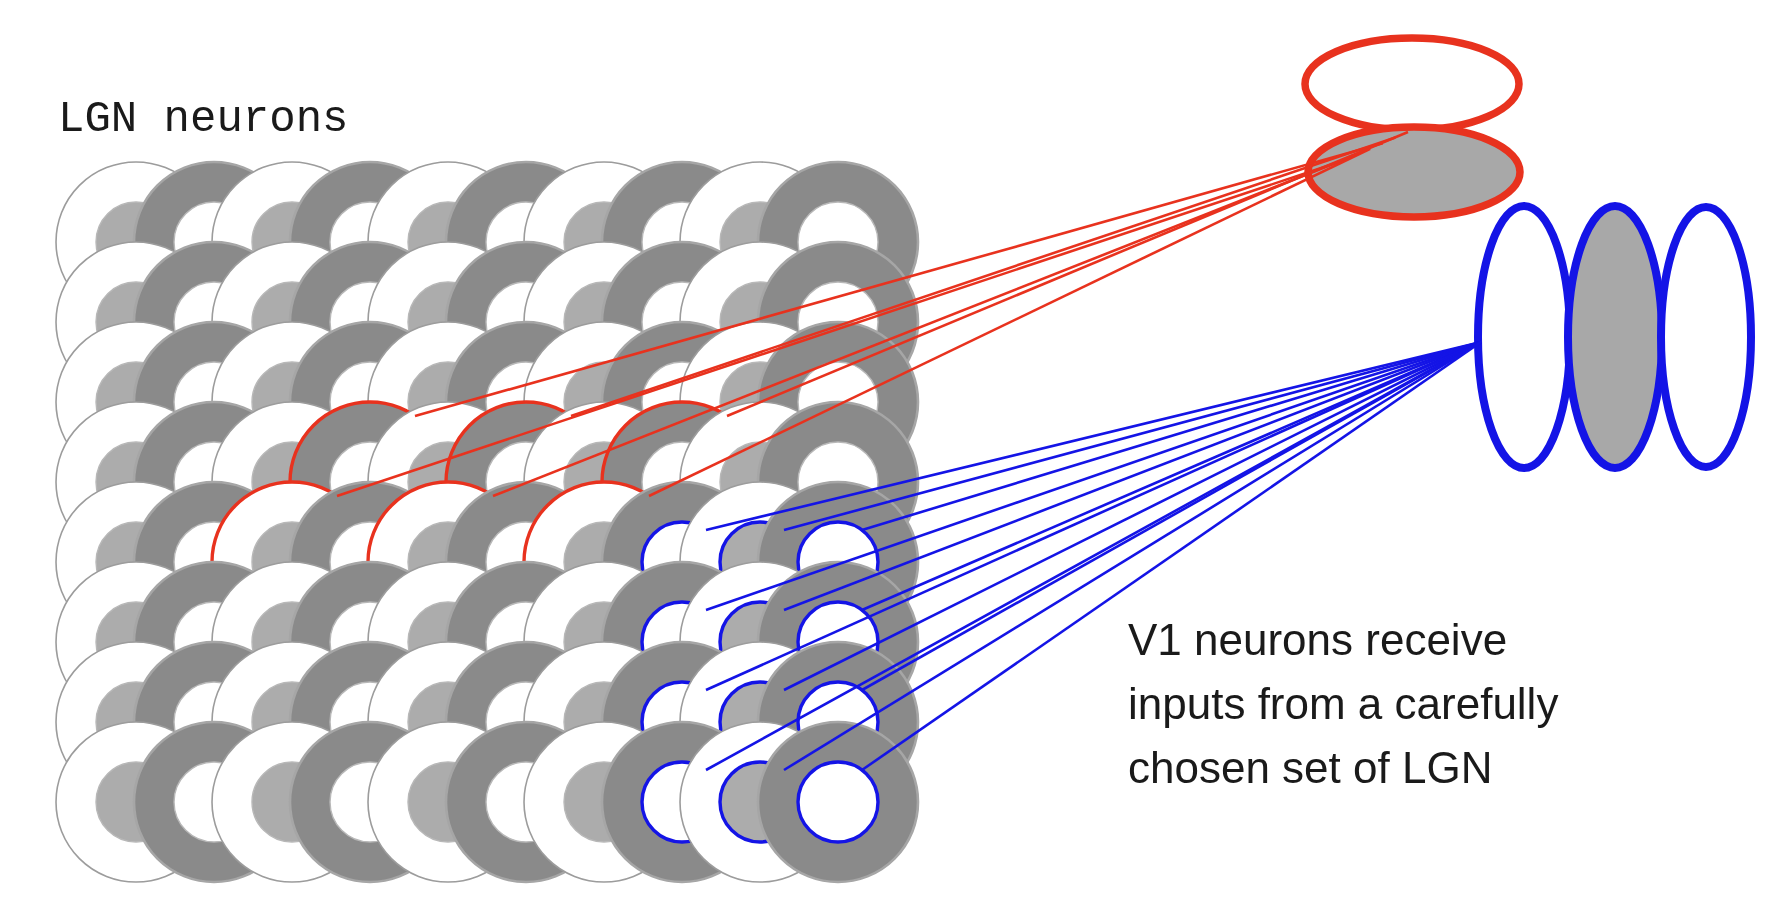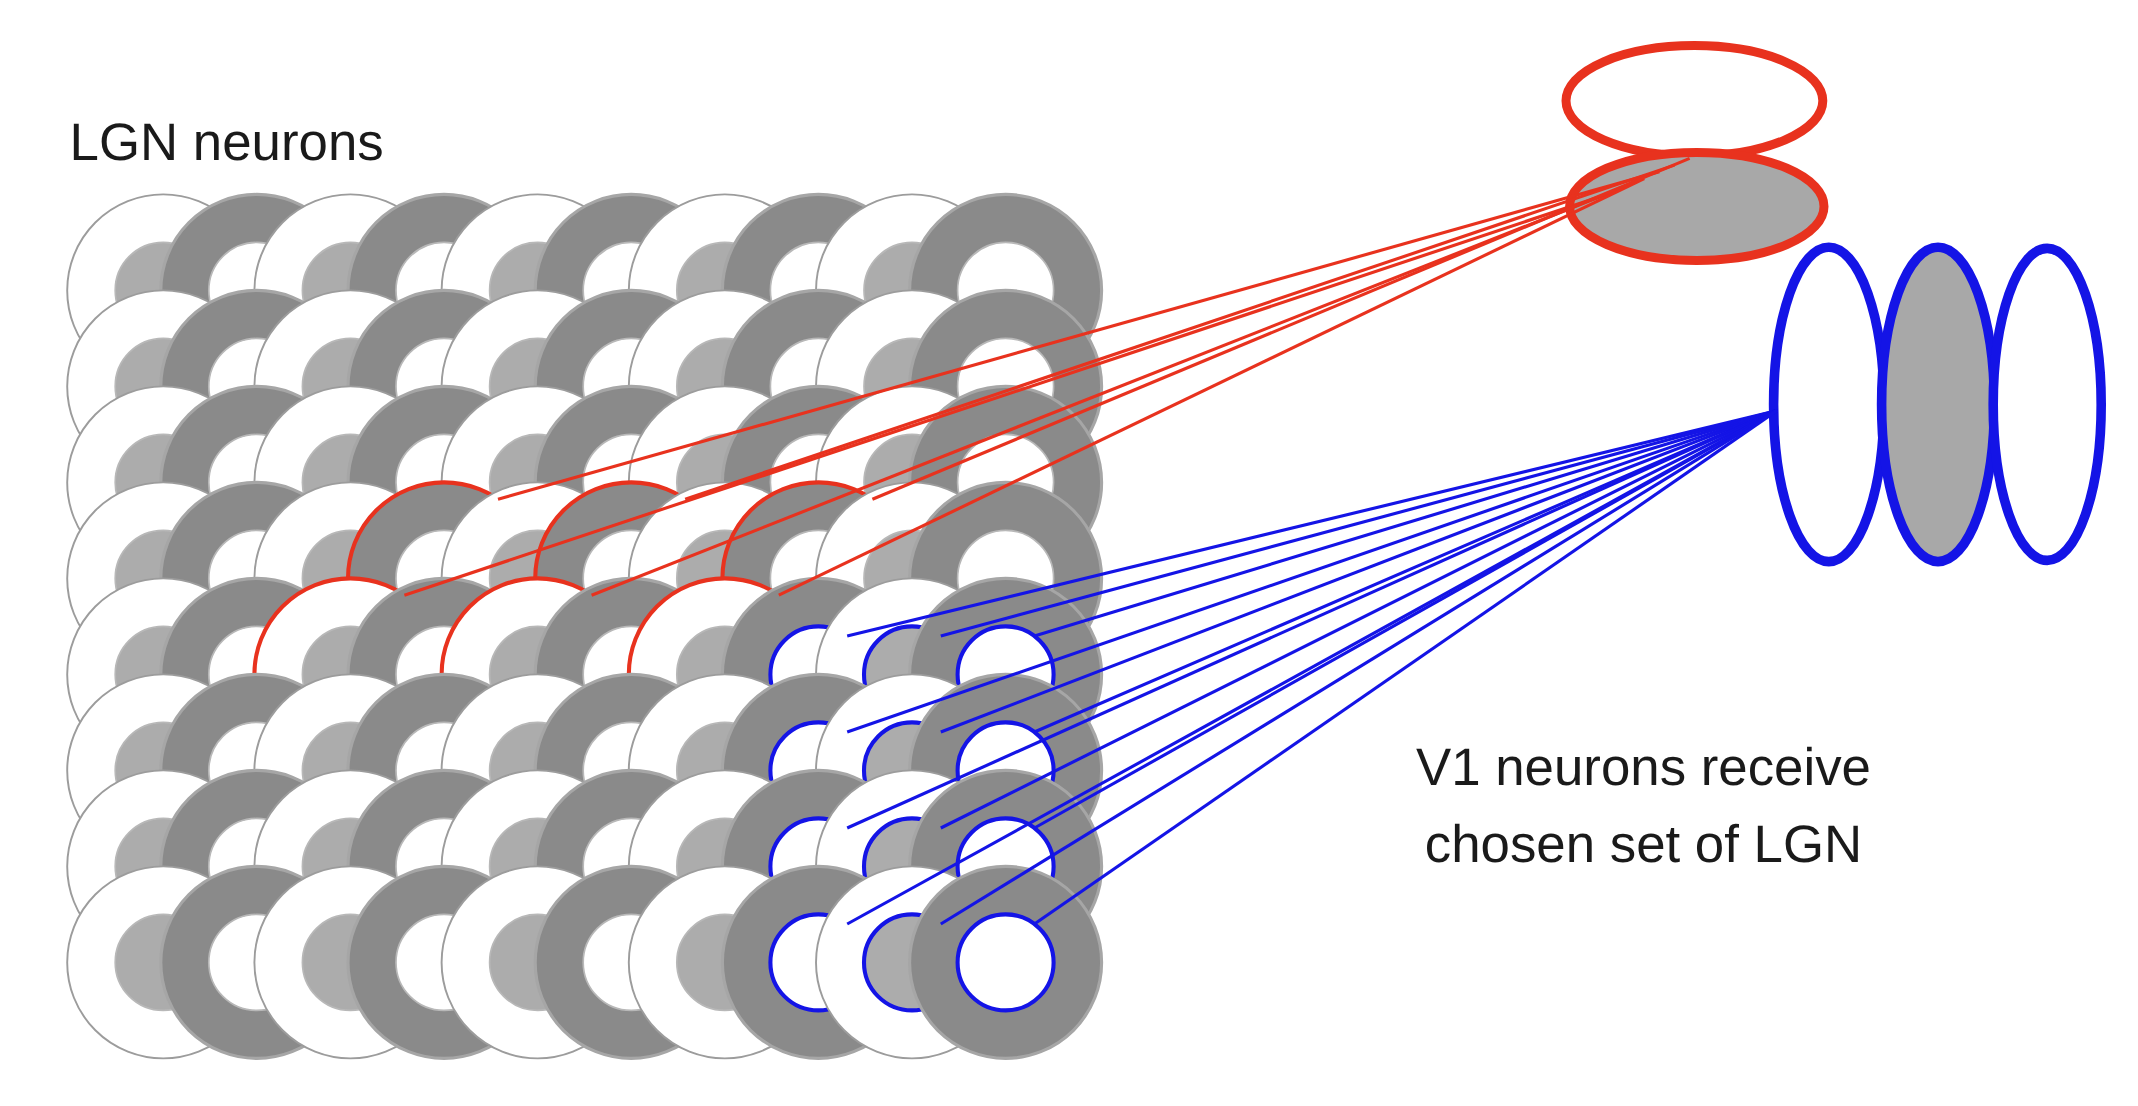--- a/index.html
+++ b/index.html
@@ -21,29 +21,29 @@
     top: 0;
   }
   .lgn-title {
     position: absolute;
     left: 58px;
     top: 95px;
     font-size: 44px;
     line-height: 48px;
     color: #1a1a1a;
     white-space: nowrap;
+    font-family: Liberation Mono, monospace;
   }
   .v1-caption {
     position: absolute;
-    left: 1180px;
+    left: 1128px;
     top: 608px;
     font-size: 44px;
     line-height: 64px;
     color: #1a1a1a;
-    text-align: center;
   }
   .v1-caption div {
     white-space: nowrap;
   }
 </style>
 </head>
 <body>
 
 <div class="canvas">
   <svg width="1782" height="922" viewBox="0 0 1782 922" xmlns="http://www.w3.org/2000/svg">
@@ -229,15 +229,16 @@
       <line x1="862" y1="690" x2="1481" y2="342" stroke="#1414E6" stroke-width="2.6"></line>
       <line x1="706" y1="770" x2="1481" y2="342" stroke="#1414E6" stroke-width="2.6"></line>
       <line x1="784" y1="770" x2="1481" y2="342" stroke="#1414E6" stroke-width="2.6"></line>
       <line x1="862" y1="770" x2="1481" y2="342" stroke="#1414E6" stroke-width="2.6"></line>
     </svg>
 
   <div class="lgn-title">LGN neurons</div>
 
   <div class="v1-caption">
     <div>V1 neurons receive</div>
+    <div>inputs from a carefully</div>
     <div>chosen set of LGN</div>
   </div>
 </div>
 
 </body></html>

